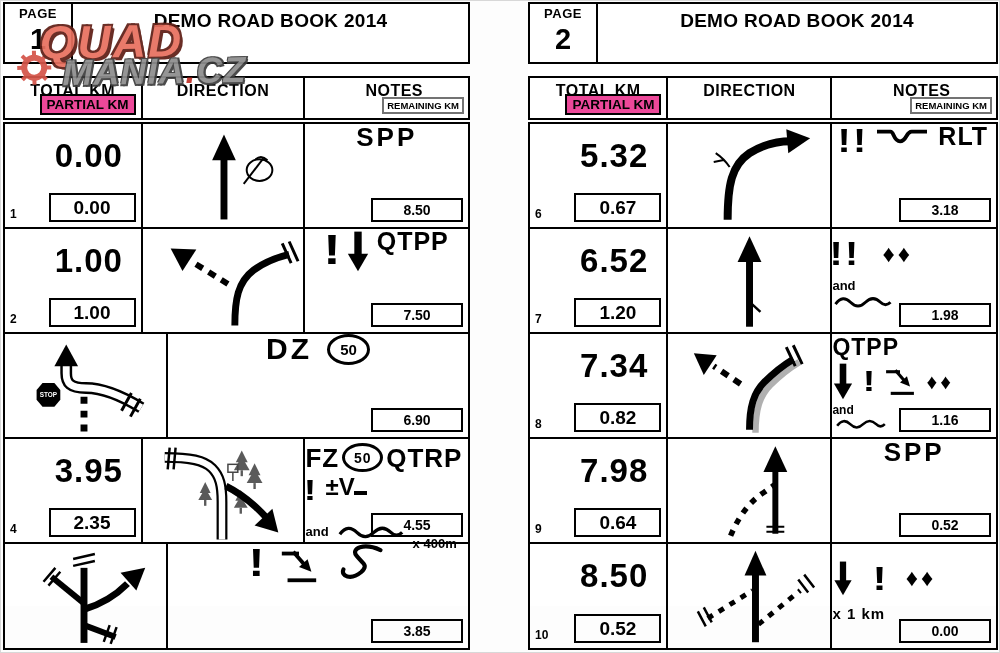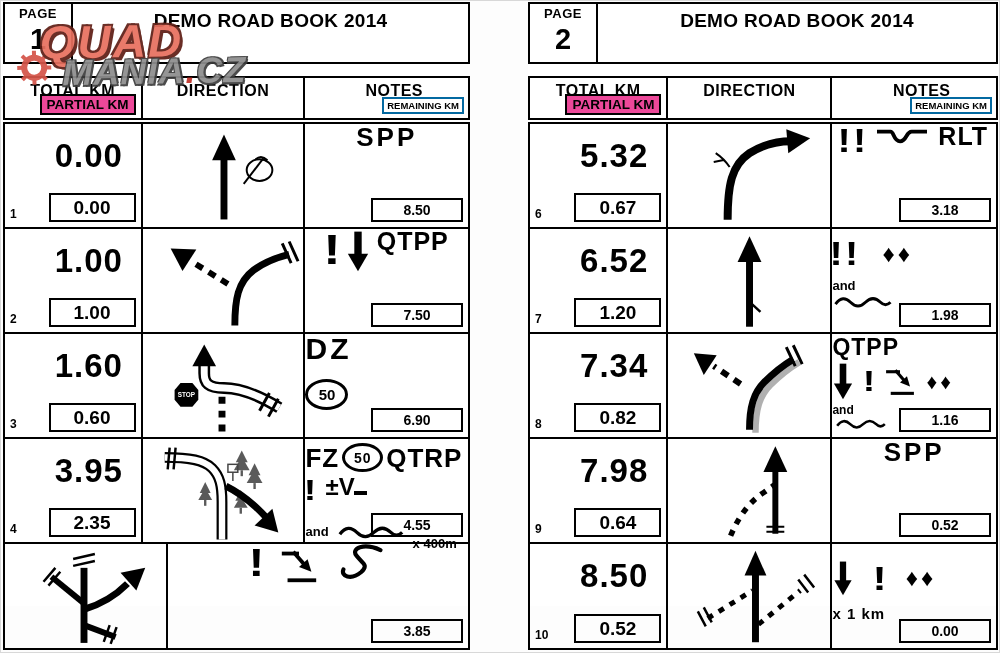--- a/index.html
+++ b/index.html
@@ -21,21 +21,21 @@
 
   
   .colhead{border:2px solid #000;height:44px;margin-top:12px;display:flex;box-sizing:border-box;}
   .ch-cell{position:relative;border-right:2px solid #000;box-sizing:border-box;}
   .ch-cell:last-child{border-right:none;padding-left:15px;}
   .w-total{width:29.7%;}
   .w-dir{width:35.2%;}
   .w-notes{flex:1;}
   .ch-label{text-align:center;font-size:16px;font-weight:bold;padding-top:4px;letter-spacing:0.5px;}
   .partial-label{position:absolute;right:5px;bottom:3px;border:2px solid #000;font-size:13.5px;font-weight:bold;padding:0 5px;line-height:17px;background:#ec4899;}
-  .remaining-label{position:absolute;right:4px;bottom:4px;border:2px solid #0369a1;font-size:9.5px;font-weight:bold;padding:1px 3px;background:#fff;}
+  .remaining-label{position:absolute;right:4px;bottom:4px;border:2px solid #737373;font-size:9.5px;font-weight:bold;padding:1px 3px;background:#fff;}
 
   
   .rb-table{border:2px solid #000;margin-top:2px;box-sizing:border-box;}
   .rb-row{display:flex;height:105px;border-bottom:2px solid #000;box-sizing:border-box;}
   .rb-row:last-child{border-bottom:none;height:104px;}
   .cell{position:relative;border-right:2px solid #000;box-sizing:border-box;padding-left:32px;}
   .c-total{width:29.7%;}
   .c-dir{width:35.2%;}
   .c-notes{flex:1;border-right:none;}
 
@@ -159,42 +159,37 @@
             <path d="M13,2 L13,28" stroke="#000" stroke-width="8" fill="none"></path>
             <polygon points="13,45 2,26 24,26" fill="#000"></polygon>
           </svg>
           <span class="qtpp">QTPP</span>
         </div>
         <div class="rem-box">7.50</div>
       </div>
     </div>
 
     <div class="rb-row">
-      <div class="cell c-total">
-        <div class="total-num">1.60</div>
-        <div class="row-num">3</div>
-        <div class="partial-box">0.60</div>
-      </div>
       <div class="cell c-dir">
         <div class="tulip">
           <svg viewBox="0 0 163 101">
             <path d="M138,73 C115,59 98,53 82,53 C66,53 62,48 62,38 L62,24" stroke="#000" stroke-width="12" fill="none"></path>
             <path d="M138,73 C115,59 98,53 82,53 C66,53 62,48 62,38 L62,24" stroke="#fff" stroke-width="7" fill="none"></path>
             <polygon points="62,9 50,31 74,31" fill="#000"></polygon>
             <path d="M128,58 L118,76 M137,64 L127,82" stroke="#000" stroke-width="3" fill="none"></path>
             <path d="M80,62 L80,100" stroke="#000" stroke-width="7" stroke-dasharray="7 7" fill="none"></path>
             <g transform="translate(44,60)">
               <polygon points="-6,-12 6,-12 12,-5 12,5 6,12 -6,12 -12,5 -12,-5" fill="#000"></polygon>
               <text y="2.5" text-anchor="middle" font-size="6.5" font-weight="bold" fill="#fff">STOP</text>
             </g>
           </svg>
         </div>
       </div>
       <div class="cell c-notes">
-        <div class="notes-main" style="gap:15px;flex-direction:column;">
+        <div class="notes-main" style="gap:15px;">
           <span class="dz">DZ</span>
           <span class="speed-oval oval-lg">50</span>
         </div>
         <div class="rem-box">6.90</div>
       </div>
     </div>
 
     <div class="rb-row">
       <div class="cell c-total">
         <div class="total-num">3.95</div>

